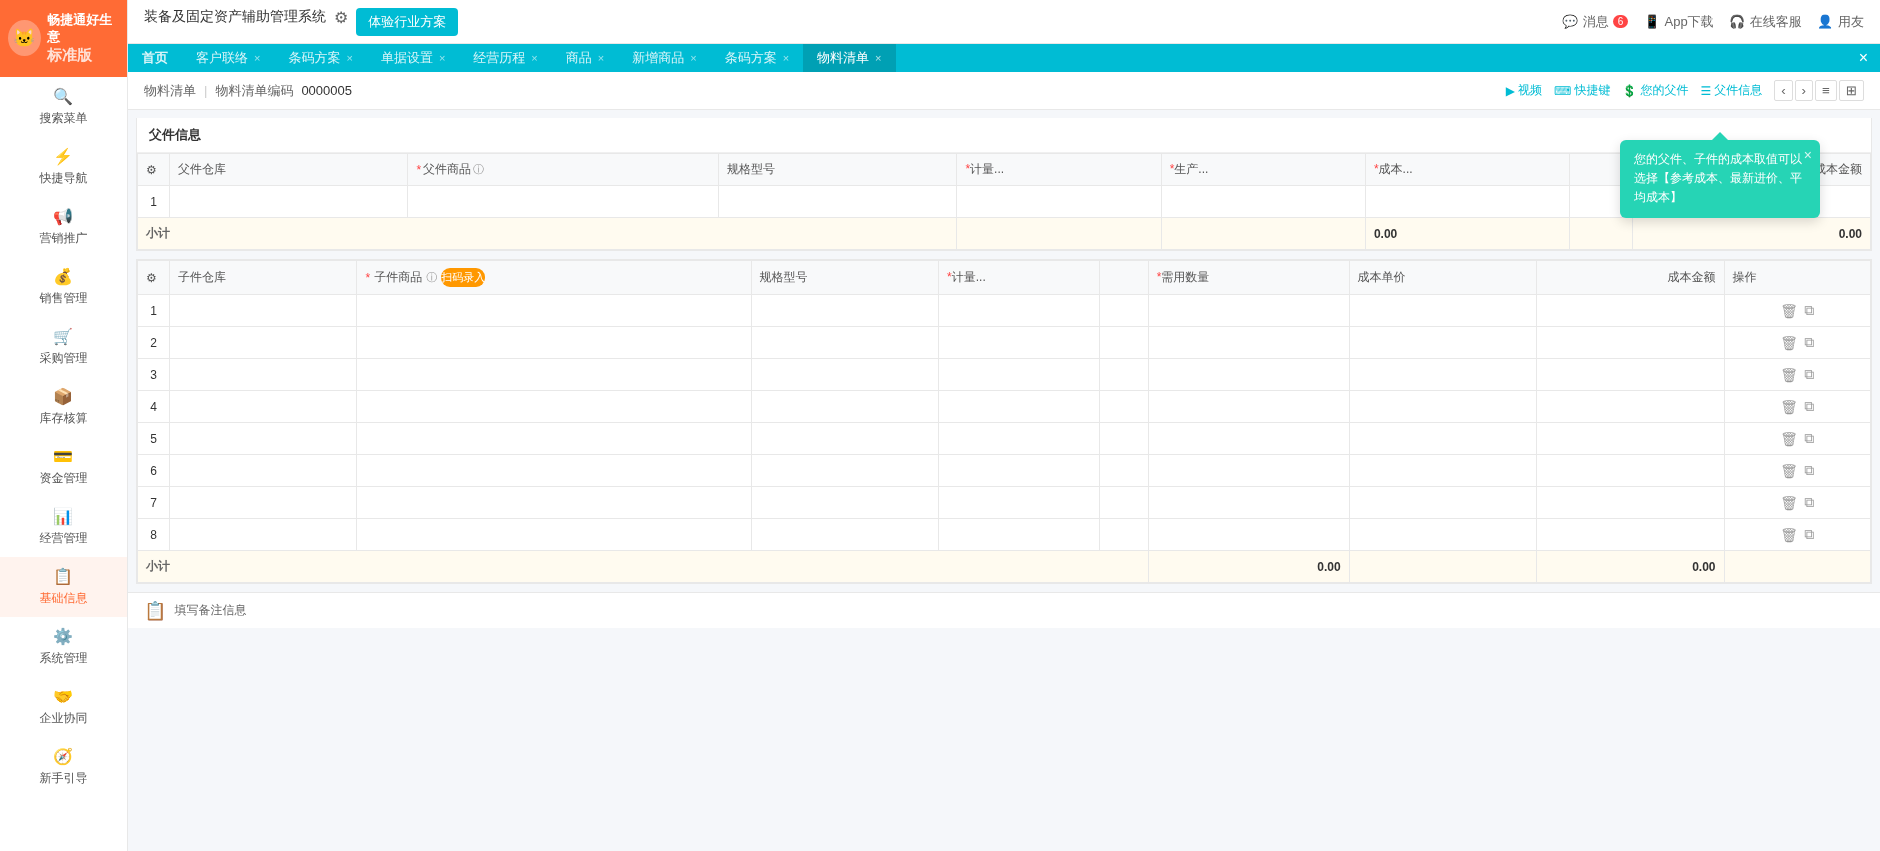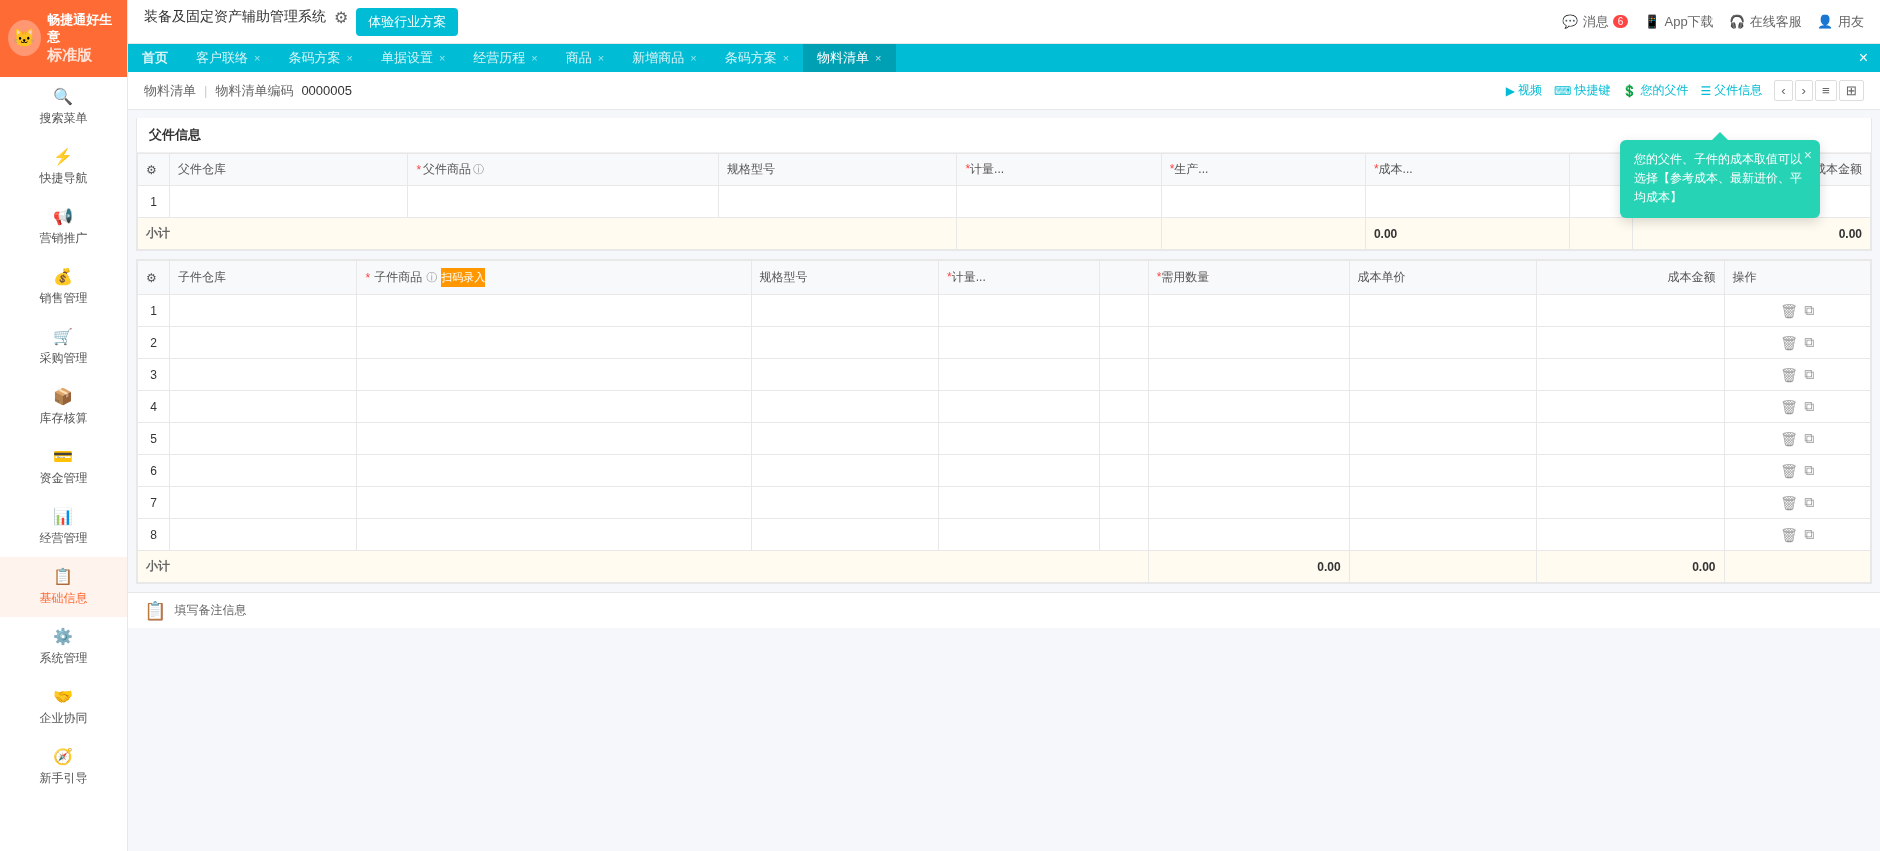--- a/index.html
+++ b/index.html
@@ -56,21 +56,21 @@
 
     
     .data-table { width: 100%; border-collapse: collapse; font-size: 12px; }
     .data-table th { background: #f8f9fa; border: 1px solid #e8e8e8; padding: 7px 8px; text-align: left; color: #555; font-weight: normal; white-space: nowrap; }
     .data-table th .required { color: #ff4444; }
     .data-table td { border: 1px solid #e8e8e8; padding: 4px 8px; height: 32px; color: #333; }
     .data-table .subtotal-row td { background: #fffbf0; font-weight: bold; }
     .data-table .subtotal-row td:first-child { color: #666; }
     .row-num { color: #999; text-align: center; width: 30px; }
     .col-amount { text-align: right; }
-    .scan-btn { background: #ff9800; color: #fff; border: none; border-radius: 0; padding: 2px 0; font-size: 11px; cursor: pointer; }
+    .scan-btn { background: #ff9800; color: #fff; border: none; border-radius: 9px; padding: 2px 0; font-size: 11px; cursor: pointer; }
 
     
     .action-icons { display: flex; gap: 6px; align-items: center; justify-content: center; }
     .action-icon { cursor: pointer; color: #999; font-size: 14px; }
 
     
     .tooltip-box { position: fixed; top: 140px; right: 60px; background: #26d4b5; color: #fff; border-radius: 6px; padding: 10px 14px; font-size: 12px; line-height: 1.6; max-width: 200px; z-index: 100; box-shadow: 0 4px 12px rgba(0,0,0,0.15); }
     .tooltip-close { position: absolute; top: 4px; right: 8px; cursor: pointer; font-size: 14px; opacity: 0.8; }
     .tooltip-arrow { position: absolute; top: -8px; left: 50%; transform: translateX(-50%); width: 0; height: 0; border-left: 8px solid transparent; border-right: 8px solid transparent; border-bottom: 8px solid #26d4b5; }
 

